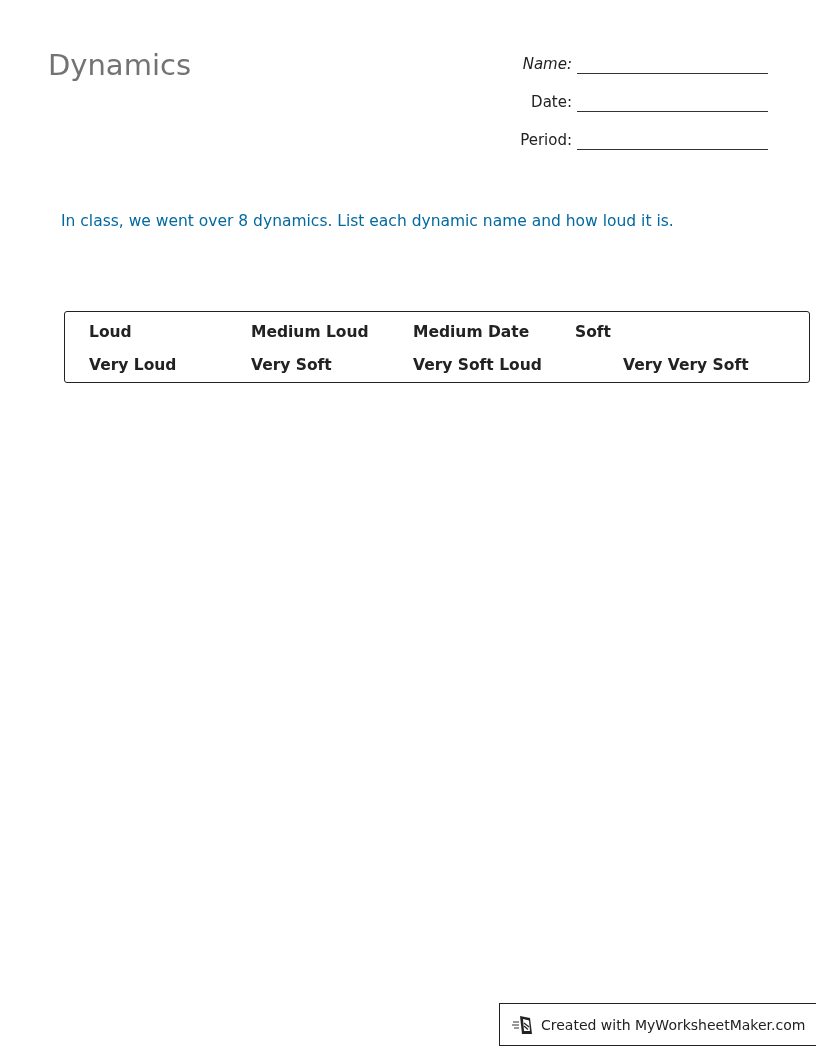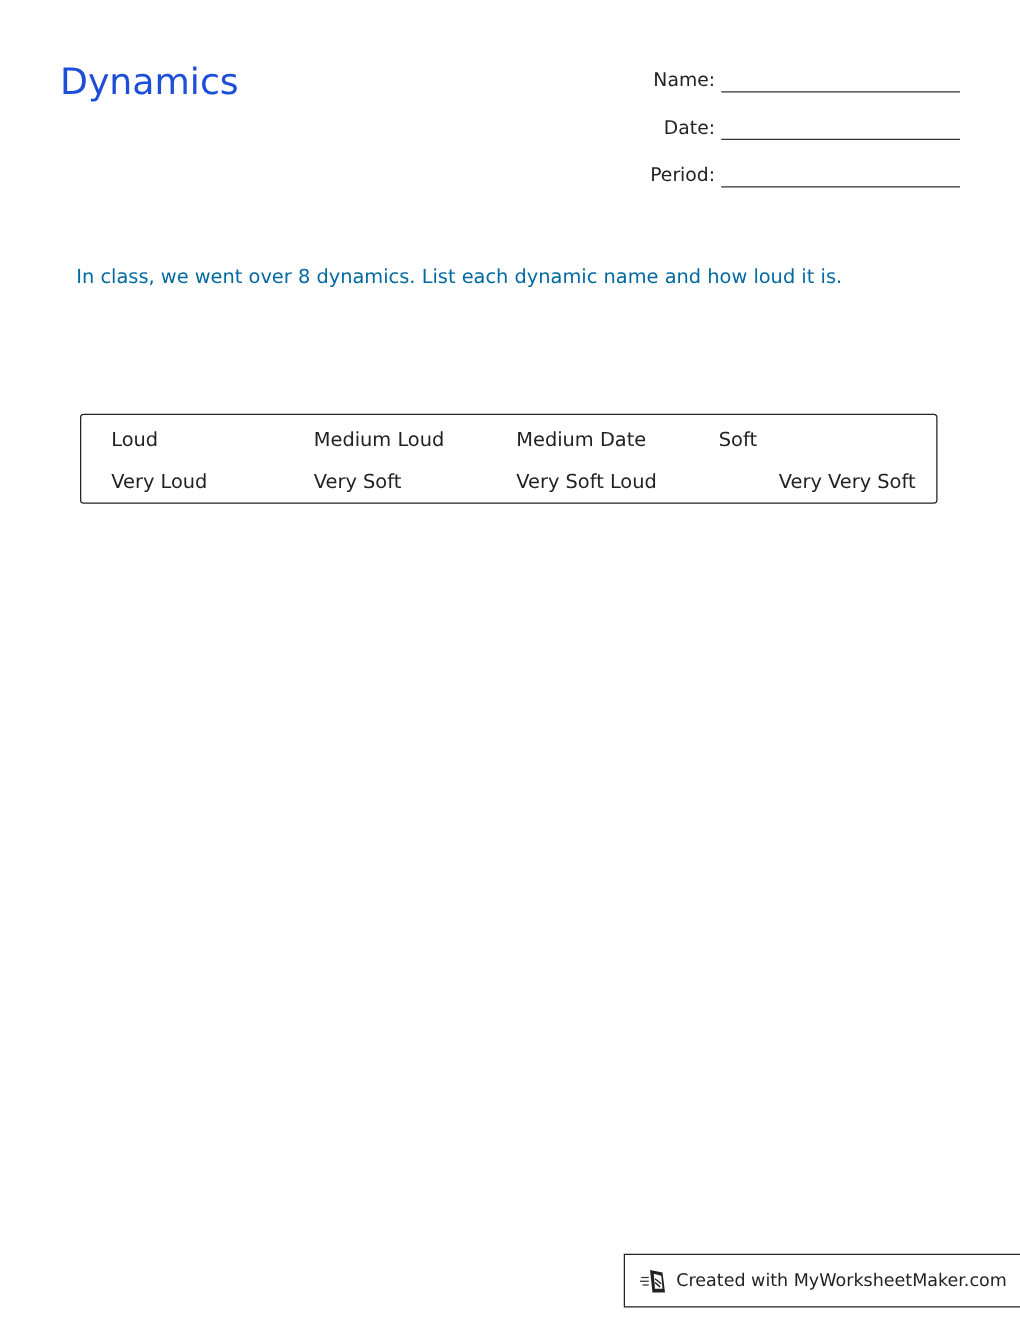--- a/index.html
+++ b/index.html
@@ -2,59 +2,59 @@
 <html><head>
 <meta charset="utf-8">
 <style>
   html, body { margin: 0; padding: 0; background: #ffffff; }
   body {
     width: 816px; height: 1056px; position: relative; overflow: hidden;
     font-family: "DejaVu Sans", "Liberation Sans", sans-serif; color: #222222;
   }
   .title {
     position: absolute; left: 48px; top: 48px;
-    font-size: 29px; font-weight: normal; color: #1d4ed8; margin: 0;
+    font-size: 29px; font-weight: normal; color: #737373; margin: 0;
     letter-spacing: 0px;
   }
   .field-row {
     position: absolute; right: 48px; height: 24px; display: flex; align-items: flex-end;
   }
   .field-label {
     font-size: 15px; color: #222; text-align: right; margin-right: 5px;
     line-height: 18px; padding-bottom: 2px;
   }
   .field-line {
     width: 191px; height: 0; border-bottom: 1.5px solid #333; margin-bottom: 1px;
   }
   .instructions {
     position: absolute; left: 61px; top: 209px; width: 700px;
     font-size: 15.5px; line-height: 24px; color: #0369a1; margin: 0;
   }
   .word-bank {
-    position: absolute; left: 64px; top: 331px; width: 686px; height: 72px;
-    border: 1.5px solid #222; border-radius: 3px; box-sizing: border-box;
+    position: absolute; left: 64px; top: 311px; width: 746px; height: 72px;
+    border: 1.5px solid #222; border-radius: 3px; box-sizing: border-box; font-weight: bold;
   }
   .wb-row { position: absolute; left: 0; height: 24px; width: 100%; }
   .wb-item {
     position: absolute; font-size: 15.5px; color: #222; line-height: 20px; white-space: nowrap;
   }
   .footer {
     position: absolute; left: 499px; top: 1003px; width: 360px; height: 43px;
     border: 1.5px solid #222; box-sizing: border-box;
     display: flex; align-items: center; padding-left: 12px;
   }
   .footer-icon { width: 24px; height: 22px; margin-right: 5px; }
   .footer-text { font-size: 14px; color: #222; white-space: nowrap; }
 </style>
 </head>
 <body>
 
 <h1 class="title">Dynamics</h1>
 
-<div class="field-row" style="top:51px;">
+<div class="field-row" style="top:51px;font-style:italic;">
   <span class="field-label">Name:</span>
   <span class="field-line"></span>
 </div>
 <div class="field-row" style="top:89px;">
   <span class="field-label">Date:</span>
   <span class="field-line"></span>
 </div>
 <div class="field-row" style="top:127px;">
   <span class="field-label">Period:</span>
   <span class="field-line"></span>

